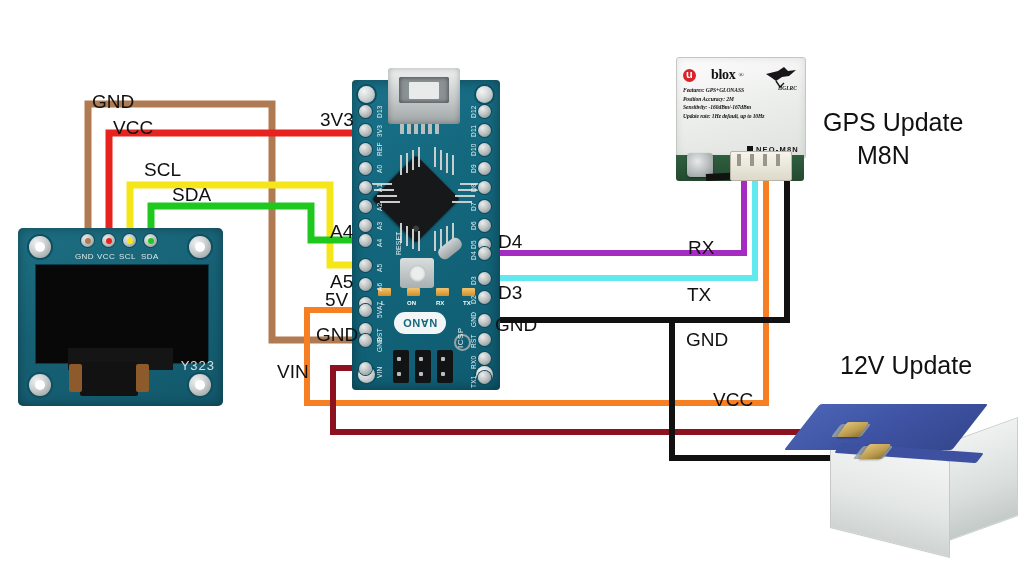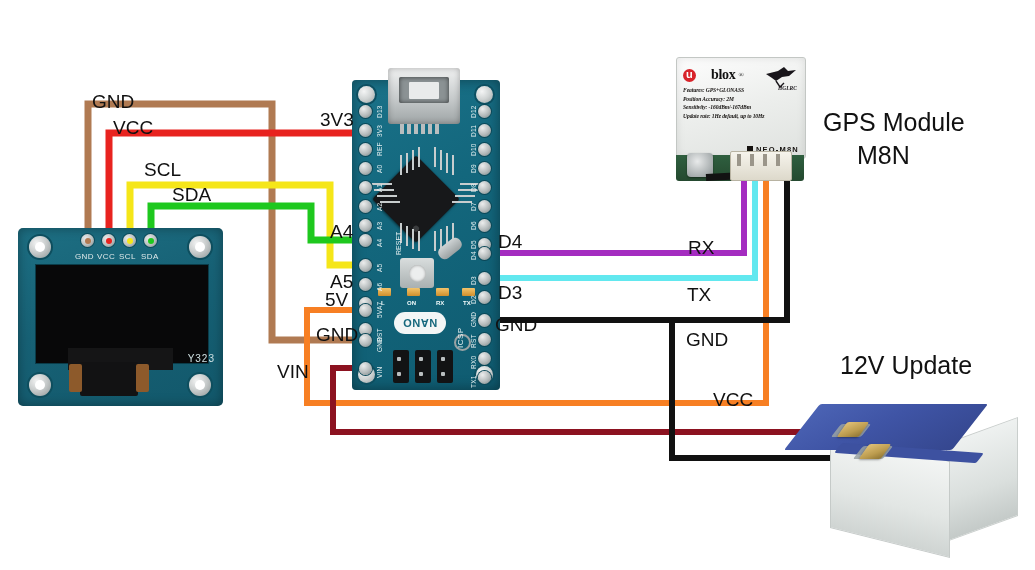--- a/index.html
+++ b/index.html
@@ -64,21 +64,21 @@
     box-shadow:0 0 0 1px #0d4b5a;
   }
   .pad i{
     position:absolute;left:3.5px;top:3.5px;width:6px;height:6px;border-radius:50%;
   }
   .pintxt{
     position:absolute;font-size:8px;color:#dfe9ea;letter-spacing:.4px;
     font-family:"Liberation Sans", sans-serif;
   }
   .silk-id{
-    position:absolute;right:8px;bottom:42px;font-size:10px;color:#cfe0e2;
+    position:absolute;right:8px;bottom:33px;font-size:13px;color:#cfe0e2;
     letter-spacing:1px;
   }
 
   
   #nano{position:absolute;left:352px;top:80px;width:148px;height:310px;}
   .nano-pcb{
     position:absolute;inset:0;
     background:linear-gradient(150deg,#1a7289 0%,#13677d 40%,#0f5b70 100%);
     border-radius:4px;
     box-shadow:inset 0 0 14px rgba(0,0,0,.4);
@@ -536,17 +536,17 @@
 
   <span class="lbl lbl-sm" style="left:498px;top:232px;">D4</span>
   <span class="lbl lbl-sm" style="left:498px;top:283px;">D3</span>
   <span class="lbl lbl-sm" style="left:495px;top:315px;">GND</span>
 
   <span class="lbl lbl-sm" style="left:688px;top:238px;">RX</span>
   <span class="lbl lbl-sm" style="left:687px;top:285px;">TX</span>
   <span class="lbl lbl-sm" style="left:686px;top:330px;">GND</span>
   <span class="lbl lbl-sm" style="left:713px;top:390px;">VCC</span>
 
-  <span class="lbl lbl-big" style="left:823px;top:110px;">GPS Module</span>
+  <span class="lbl lbl-big" style="left:823px;top:110px;">GPS Update</span>
   <span class="lbl lbl-big" style="left:857px;top:143px;">M8N</span>
   <span class="lbl lbl-big" style="left:840px;top:353px;">12V Update</span>
 
 </div>
 
 </body></html>

